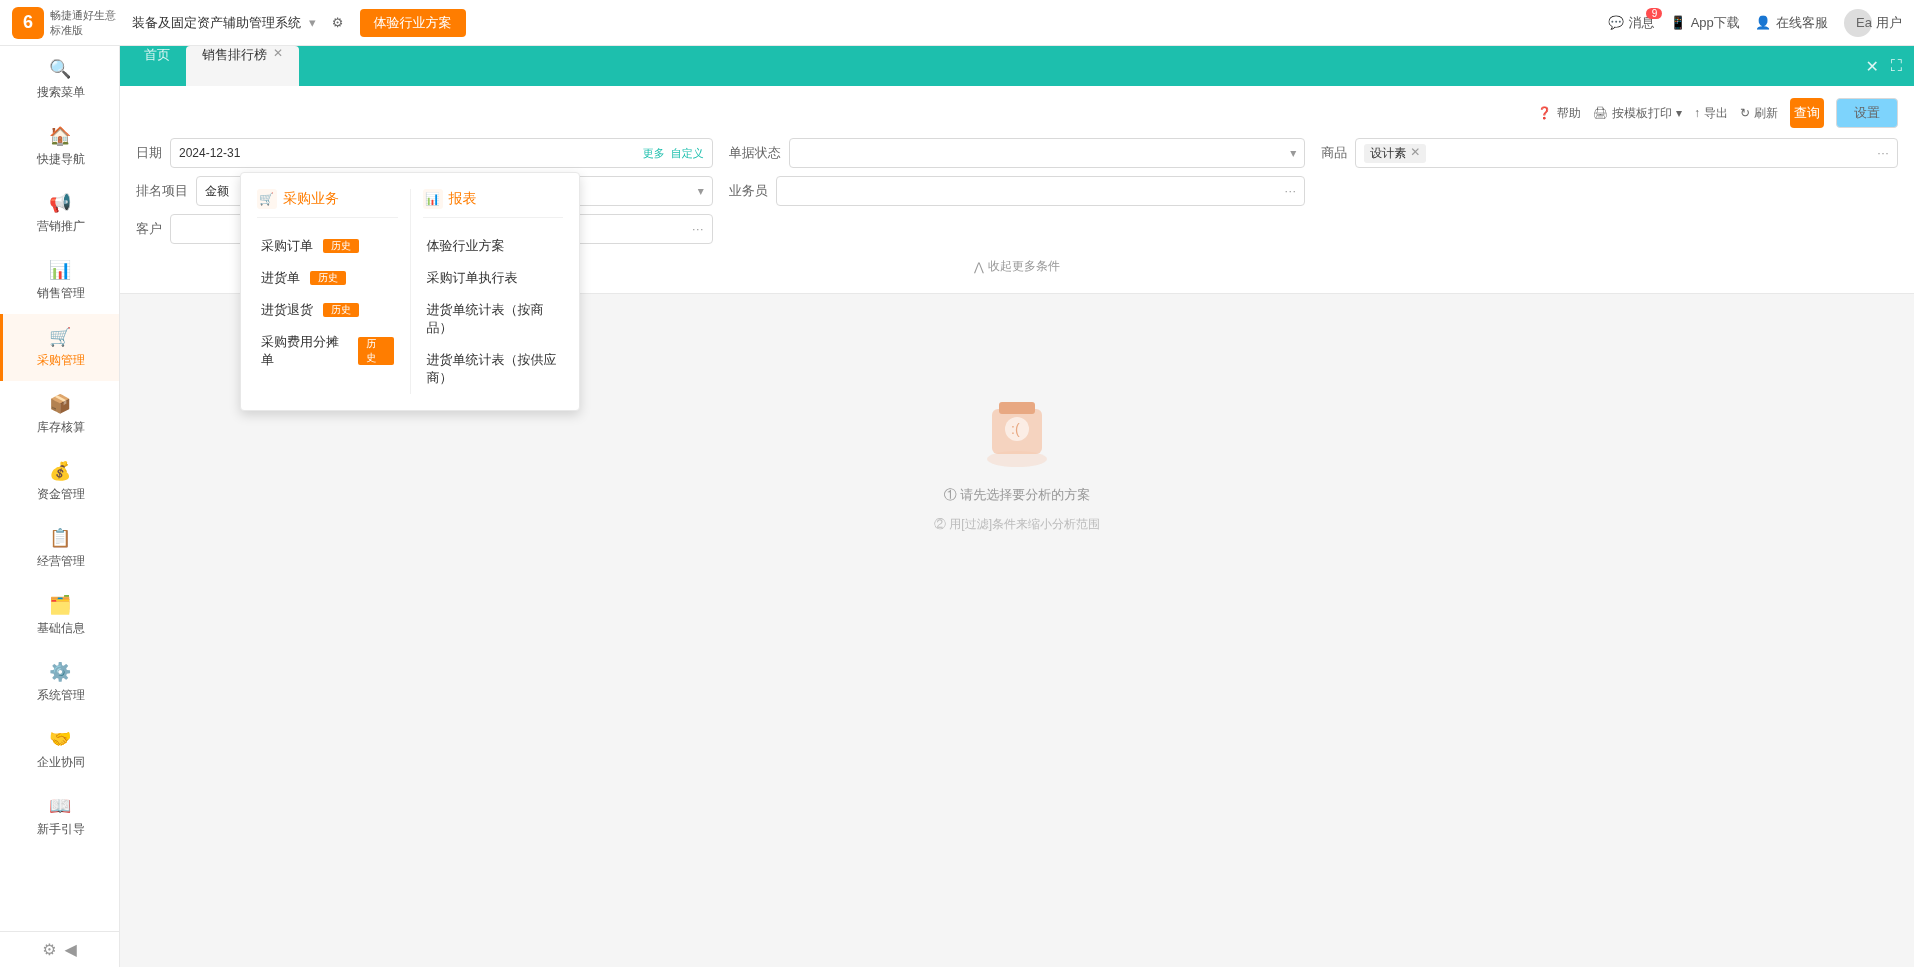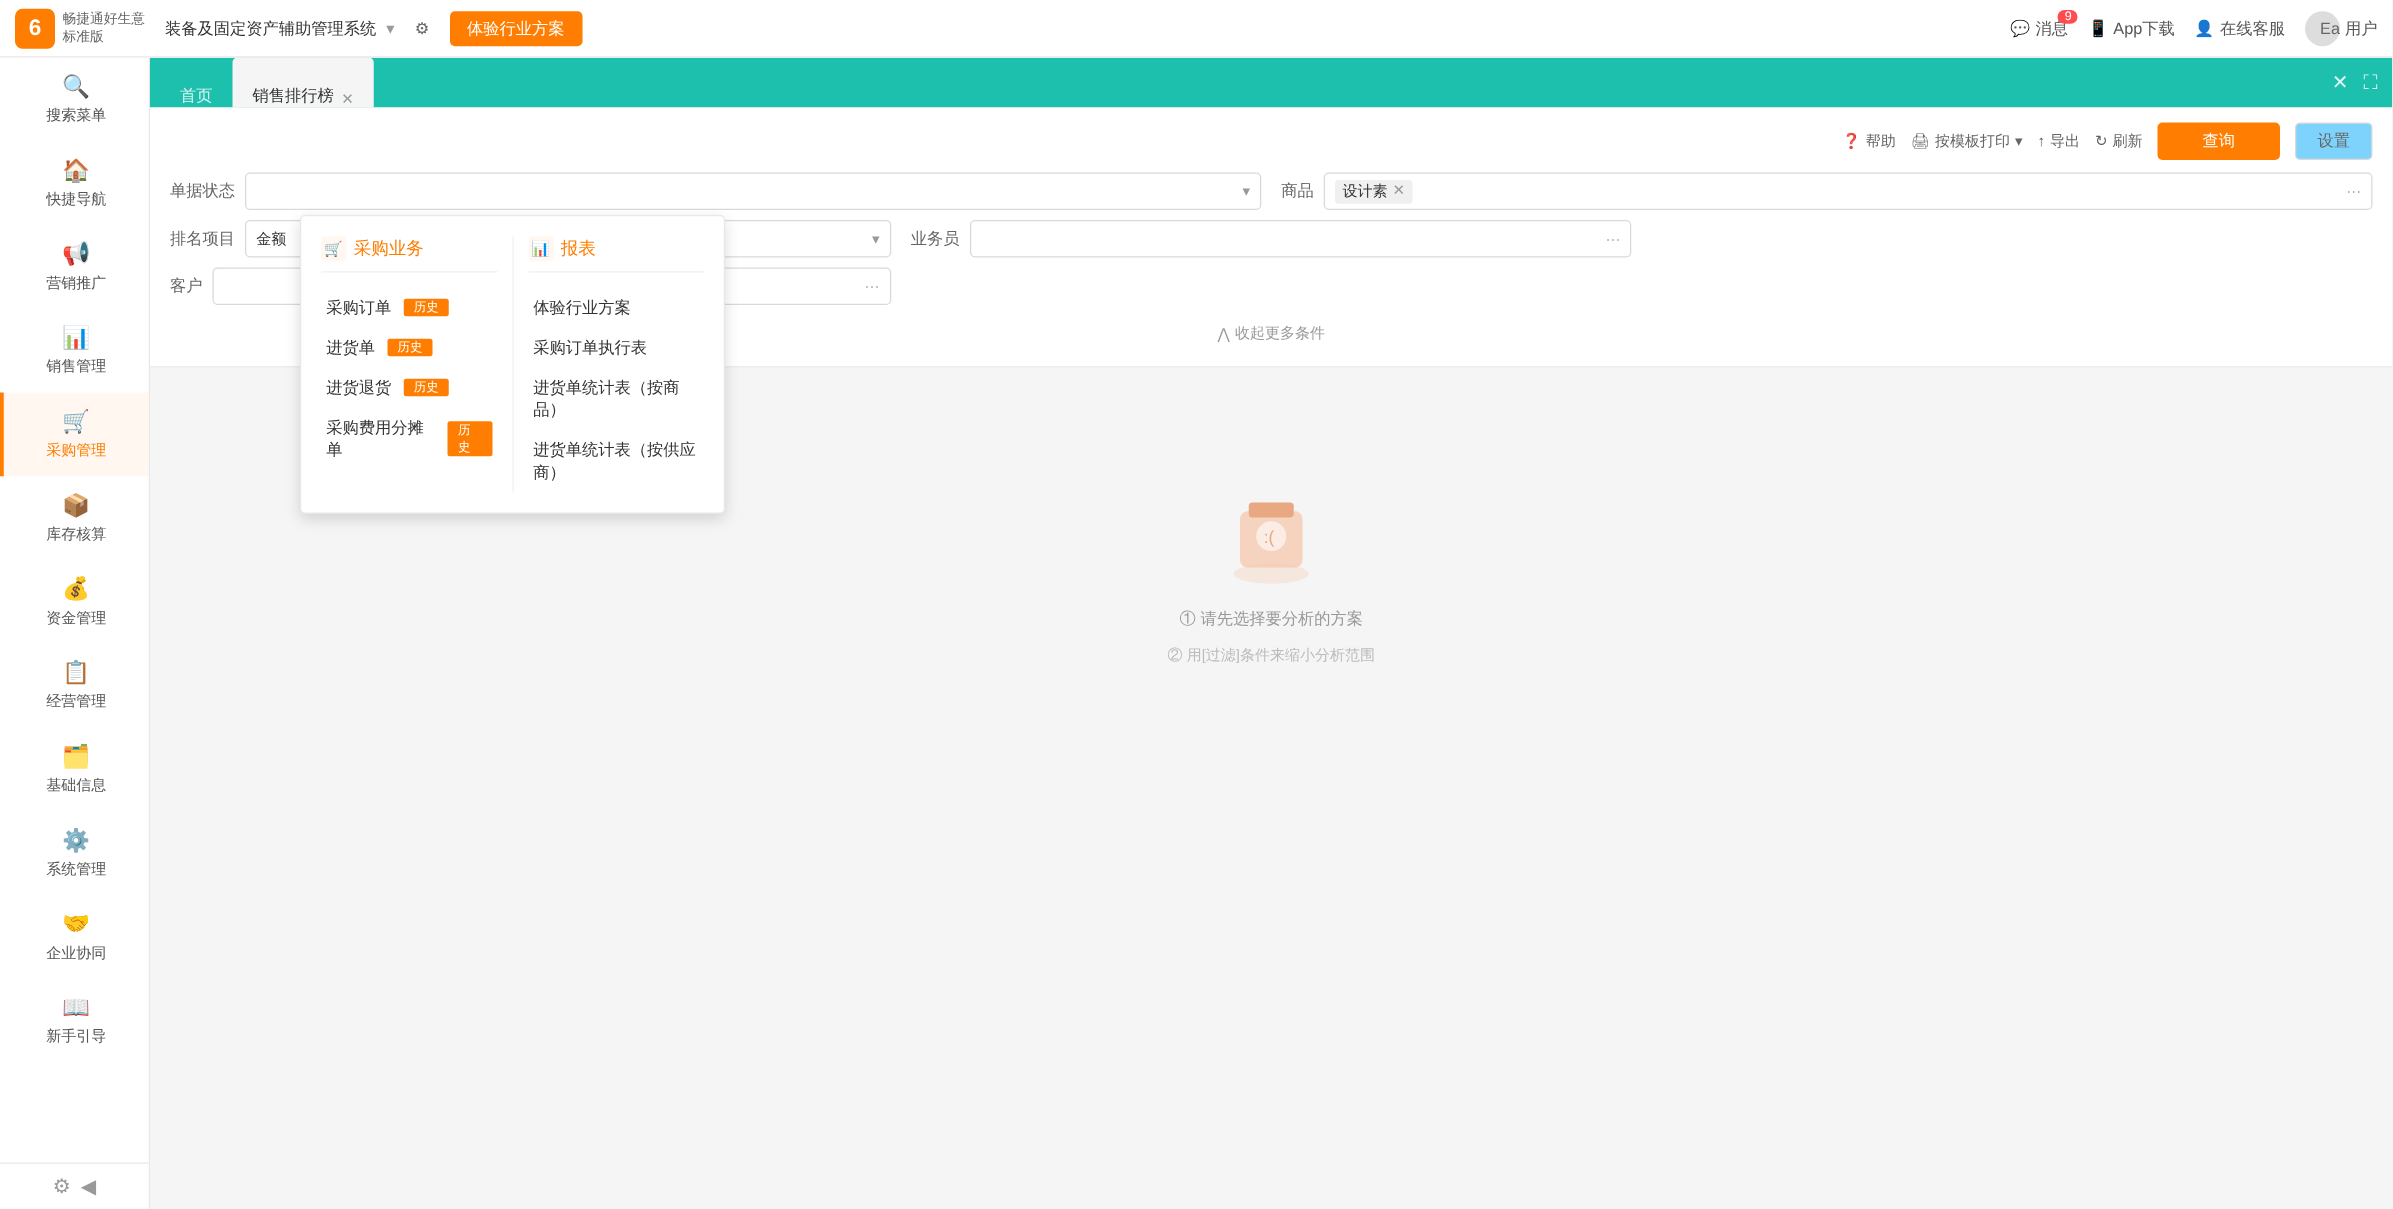--- a/index.html
+++ b/index.html
@@ -167,21 +167,21 @@
       background: #1dbfad;
       display: flex;
       align-items: center;
       height: 40px;
       padding: 0 8px;
     }
     .tab-item {
       padding: 0 16px;
       height: 40px;
       display: flex;
-      align-items: flex-end;
+      align-items: flex-start;
       cursor: pointer;
       color: rgba(255,255,255,0.85);
       font-size: 13px;
       gap: 6px;
       border-radius: 4px 4px 0 0;
       position: relative;
     }
     .tab-item.active {
       background: #f5f5f5;
       color: #333;
@@ -230,21 +230,21 @@
       align-items: center;
       gap: 4px;
       cursor: pointer;
       color: #666;
       font-size: 12px;
     }
     .query-btn {
       background: #ff7d00;
       color: white;
       border: none;
-      padding: 6px 36px;
+      padding: 6px 4px;
       border-radius: 4px;
       cursor: pointer;
       font-size: 13px;
     }
     .settings-btn {
       background: #7dd3fc;
       color: #666;
       border: 1px solid #d9d9d9;
       padding: 5px 17px;
       border-radius: 4px;
@@ -525,20 +525,30 @@
           <div class="toolbar-btn">
             <span>↻</span>
             <span>刷新</span>
           </div>
           <button class="query-btn">查询</button>
           <button class="settings-btn">设置</button>
         </div>
 
         <div class="filter-row">
           <div class="filter-item">
+            <span class="filter-label">日期</span>
+            <div class="filter-input">
+              <span>2024-12-31</span>
+              <span style="color:#999;font-size:11px;gap:6px;display:flex;">
+                <span style="color:#1dbfad;cursor:pointer;">更多</span>
+                <span style="color:#1dbfad;cursor:pointer;">自定义</span>
+              </span>
+            </div>
+          </div>
+          <div class="filter-item">
             <span class="filter-label">单据状态</span>
             <div class="filter-input">
               <span></span>
               <span class="filter-dots">▾</span>
             </div>
           </div>
           <div class="filter-item">
             <span class="filter-label">商品</span>
             <div class="filter-input">
               <div class="filter-tag">

